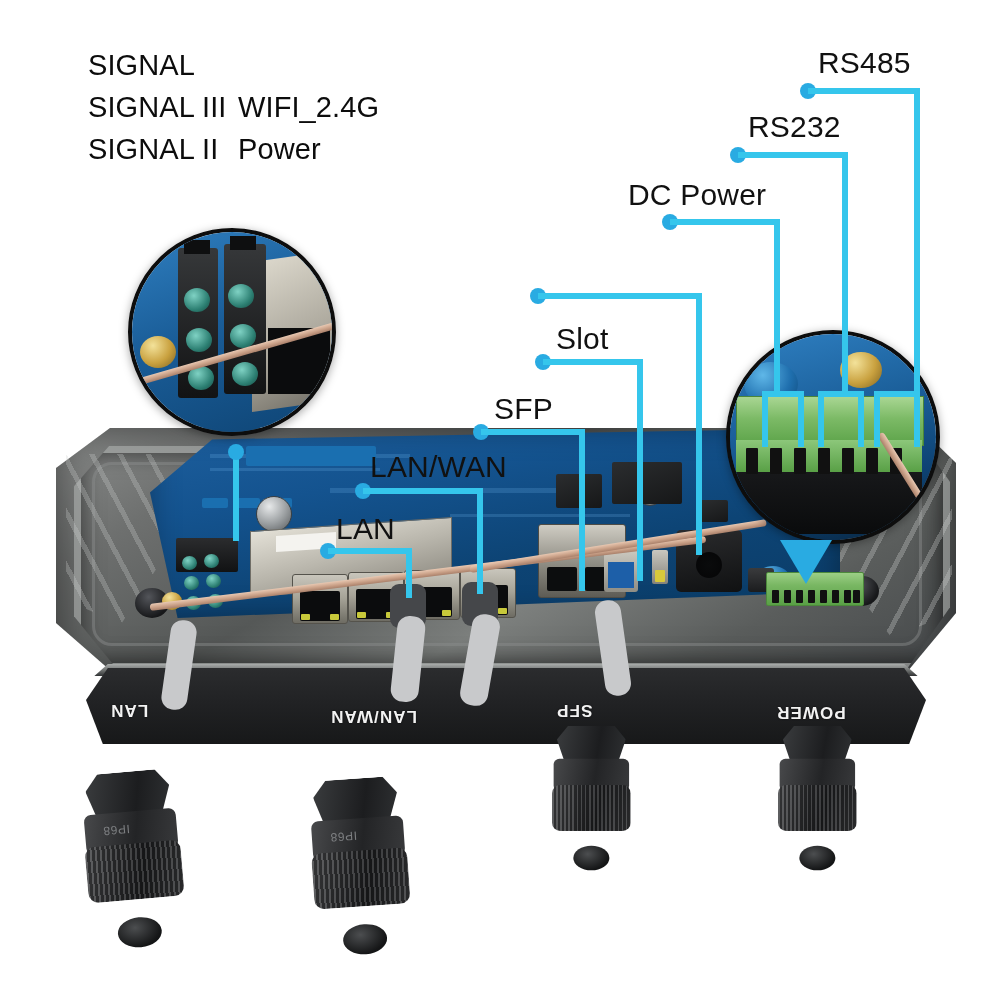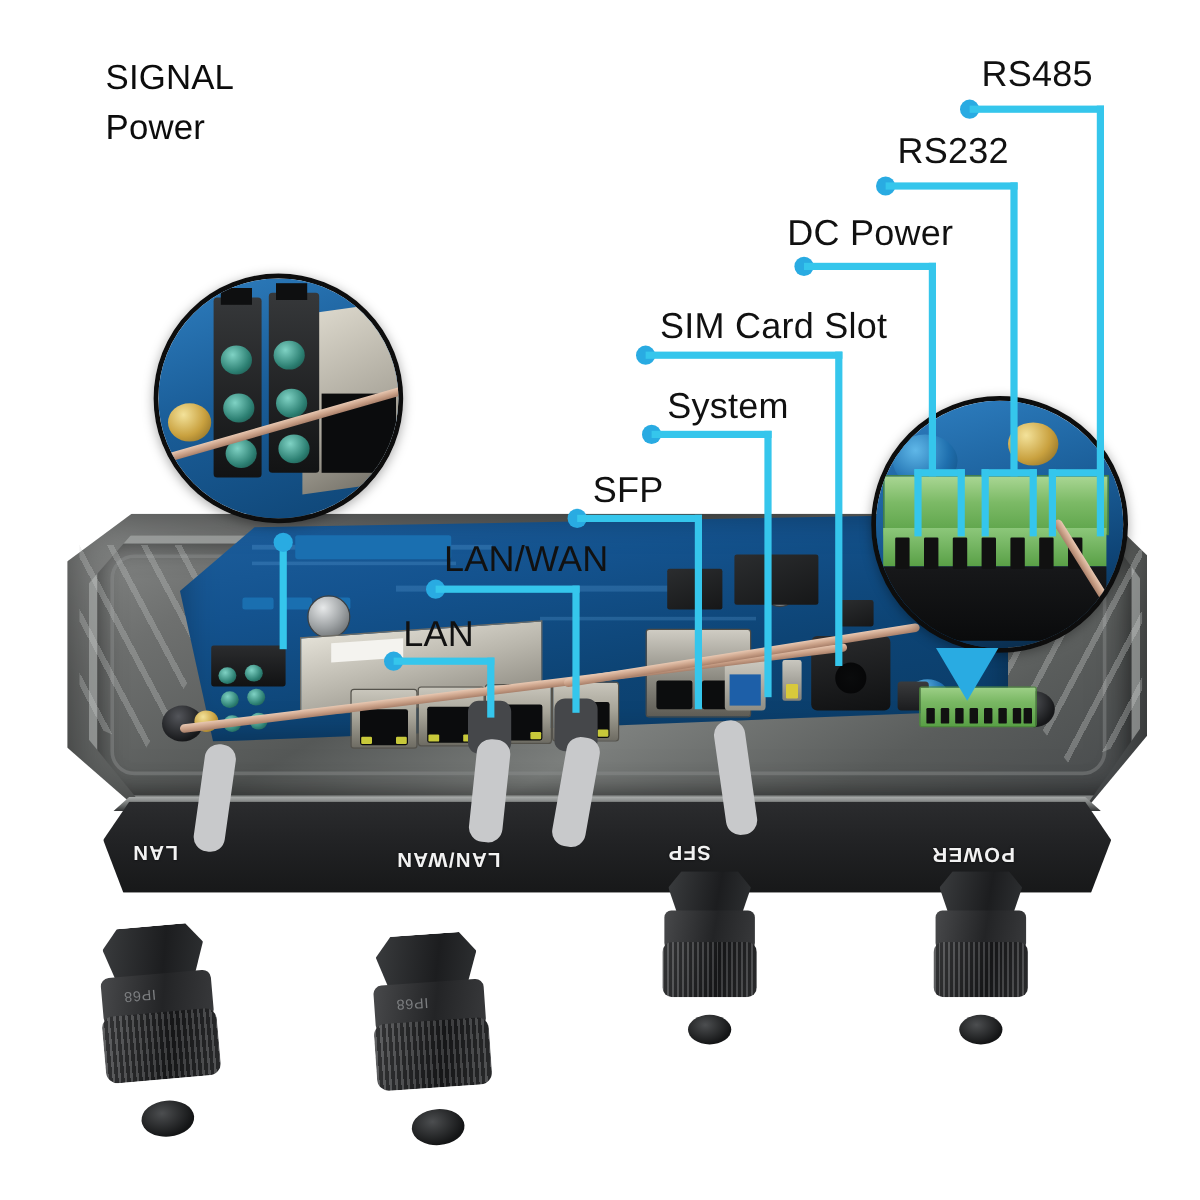--- a/index.html
+++ b/index.html
@@ -168,20 +168,25 @@
 </head>
 <body>
 
 <div id="stage">
 
   <div id="legend">
     <div class="legend-row">
       <span class="legend-col1">SIGNAL</span>
     </div>
     <div class="legend-row">
+      <span class="legend-col1">SIGNAL III</span>
+      <span class="legend-col2">WIFI_2.4G</span>
+    </div>
+    <div class="legend-row">
+      <span class="legend-col1">SIGNAL II</span>
       <span class="legend-col2">Power</span>
     </div>
   </div>
 
   <div id="enclosure">
     <div class="lid"></div>
     <div class="lid-rim"></div>
     <div class="lid-rim2"></div>
     <div class="ribs"></div>
     <div class="ribs-l"></div>
@@ -403,31 +408,30 @@
   <div class="callout-label" style="left:370px;top:450px;">LAN/WAN</div>
   <div class="c-dot" style="left:355px;top:483px;"></div>
   <div class="c-h" style="left:363px;top:488px;width:120px;"></div>
   <div class="c-v" style="left:477px;top:488px;height:106px;"></div>
 
   <div class="callout-label" style="left:494px;top:392px;">SFP</div>
   <div class="c-dot" style="left:473px;top:424px;"></div>
   <div class="c-h" style="left:481px;top:429px;width:104px;"></div>
   <div class="c-v" style="left:579px;top:429px;height:162px;"></div>
 
-  <div class="callout-label" style="left:556px;top:322px;">System</div>
+  <div class="callout-label" style="left:556px;top:322px;">Slot</div>
   <div class="c-dot" style="left:535px;top:354px;"></div>
   <div class="c-h" style="left:543px;top:359px;width:100px;"></div>
   <div class="c-v" style="left:637px;top:359px;height:222px;"></div>
 
-  <div class="callout-label" style="left:550px;top:256px;">SIM Card Slot</div>
   <div class="c-dot" style="left:530px;top:288px;"></div>
   <div class="c-h" style="left:538px;top:293px;width:164px;"></div>
   <div class="c-v" style="left:696px;top:293px;height:262px;"></div>
 
-  <div class="callout-label" style="left:656px;top:178px;">DC Power</div>
+  <div class="callout-label" style="left:628px;top:178px;">DC Power</div>
   <div class="c-dot" style="left:662px;top:214px;"></div>
   <div class="c-h" style="left:670px;top:219px;width:110px;"></div>
   <div class="c-v" style="left:774px;top:219px;height:178px;"></div>
   <div class="c-h" style="left:762px;top:391px;width:42px;"></div>
   <div class="c-v" style="left:762px;top:391px;height:56px;"></div>
   <div class="c-v" style="left:798px;top:391px;height:56px;"></div>
 
   <div class="callout-label" style="left:748px;top:110px;">RS232</div>
   <div class="c-dot" style="left:730px;top:147px;"></div>
   <div class="c-h" style="left:738px;top:152px;width:110px;"></div>

